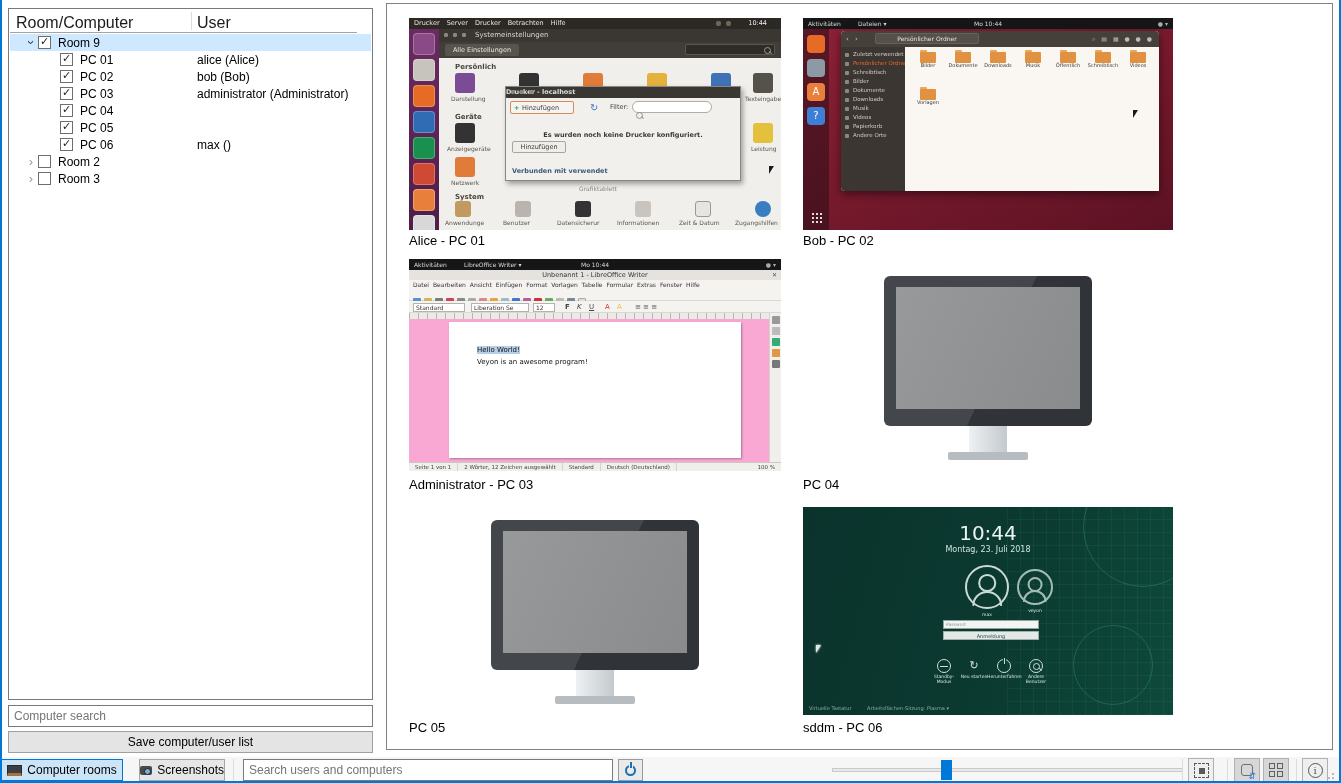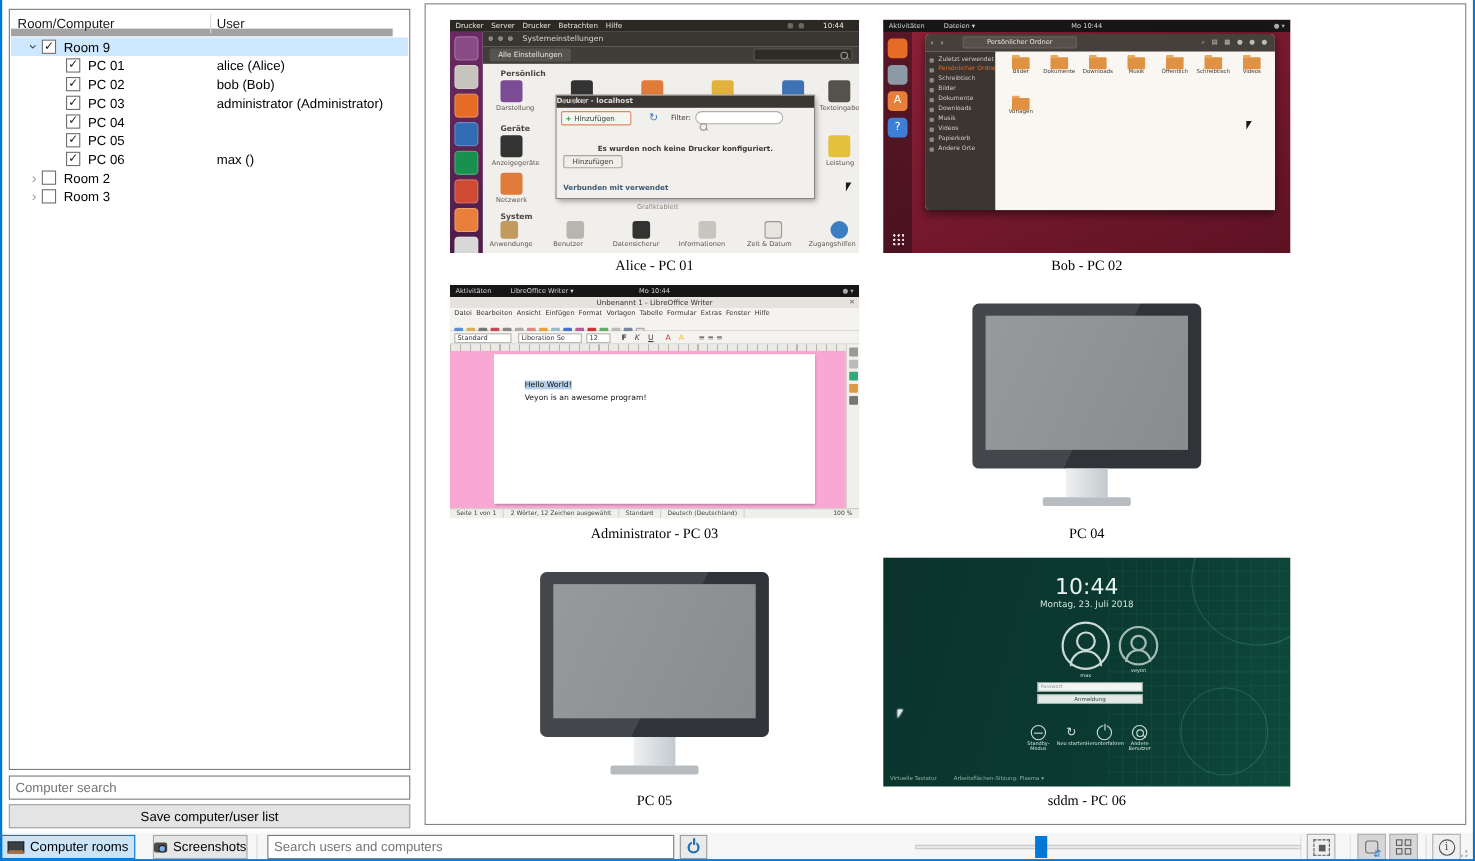--- a/index.html
+++ b/index.html
@@ -1,21 +1,21 @@
 <!DOCTYPE html>
 <html><head>
 <meta charset="utf-8">
 <style>
   *{box-sizing:border-box;margin:0;padding:0}
   body{width:1341px;height:783px;overflow:hidden;background:#fff;font-family:"Liberation Sans",sans-serif}
   #win{position:relative;width:1341px;height:783px;background:#fff}
   .edge{position:absolute;background:#0078d7;z-index:50}
   
   #tree{position:absolute;left:8px;top:8px;width:365px;height:692px;border:1px solid #7a7a7a;background:#fff}
-  .thead{position:absolute;left:1px;right:15px;top:0;height:24px;border-bottom:7px solid #a3a3a3;font-size:12px;color:#1a1a1a}
+  .thead{position:absolute;left:1px;right:15px;top:0;height:24px;border-bottom:1px solid #a3a3a3;font-size:16px;color:#1a1a1a}
   .th1{position:absolute;left:6px;top:5px}
   .th2{position:absolute;left:187px;top:5px}
   .colline{position:absolute;left:181px;top:3px;width:1px;height:18px;background:#dcdcdc}
   .trow{position:absolute;left:1px;right:1px;height:17px;display:flex;align-items:center;font-size:12px;color:#000}
   .trow.sel{background:#cde8ff}
   .chev{display:inline-block;margin-left:14px;width:14px;font-size:13px;line-height:13px;color:#9a9a9a;text-align:center}
   .chev::before{content:"›"}
   .chev.exp{transform:rotate(90deg);color:#404040}
   .lvl1 .chev{visibility:hidden;margin-left:36px}
   .cb{width:13px;height:13px;border:1px solid #6e6e6e;background:#fff;margin-right:7px;position:relative;flex:none}
@@ -46,21 +46,21 @@
   .rot{position:relative;width:12px;height:12px;border:1.5px solid #707070;border-radius:3px}
   .rot::after{content:"⇵";position:absolute;right:-4px;bottom:-6px;font-size:9px;color:#2b7cd6;background:transparent}
   .grid4{display:grid;grid-template-columns:6px 6px;grid-template-rows:6px 6px;gap:2px}
   .grid4 span{border:1px solid #5f5f5f;background:transparent}
   .info{position:relative;width:15px;height:15px;border:1.5px solid #555;border-radius:50%;font-size:10px;color:#555;display:flex;align-items:center;justify-content:center}
   .info::after{content:"i";font-family:"DejaVu Serif",serif}
   .grip{position:absolute;left:1327px;top:770px;width:9px;height:9px;background:radial-gradient(circle at 2px 8px,#bbb 1px,transparent 1.4px),radial-gradient(circle at 6px 8px,#bbb 1px,transparent 1.4px),radial-gradient(circle at 6px 4px,#bbb 1px,transparent 1.4px)}
   
   #rpanel{position:absolute;left:386px;top:3px;width:947px;height:747px;border:1px solid #828282;background:#fff}
   .thumb{position:absolute;overflow:hidden;font-family:"DejaVu Sans",sans-serif}
-  .cap{position:absolute;font-size:13px;text-align:center;color:#000;font-family:Liberation Serif, serif}
+  .cap{position:absolute;font-size:13px;color:#000;font-family:Liberation Sans, sans-serif}
   
   #t1{left:22px;top:14px;width:372px;height:212px;background:#f1efec}
   .u-mbar{position:absolute;left:0;top:0;right:0;height:11px;background:#2c2925;color:#e8e5e0;font-size:6.5px;line-height:11px}
   .u-mbar .mtxt{margin-left:5px;word-spacing:5px}
   .u-clock{position:absolute;right:14px;top:0;font-size:6.5px;line-height:11px;color:#eee}
   .u-dot{position:absolute;top:3px;width:5px;height:5px;border-radius:2px;background:#6b675f}
   .launcher{position:absolute;left:0;top:11px;width:30px;bottom:0;background:linear-gradient(#6b2a62,#4f1d49)}
   .ltile{position:absolute;left:4px;width:22px;height:22px;border-radius:4px;border:1px solid rgba(255,255,255,.25)}
   .swin{position:absolute;left:30px;top:11px;right:0;bottom:0;background:#f1efec}
   .stitle{position:absolute;left:0;top:0;right:0;height:13px;background:#3a3733;color:#d8d5d0;font-size:7px;line-height:13px}

